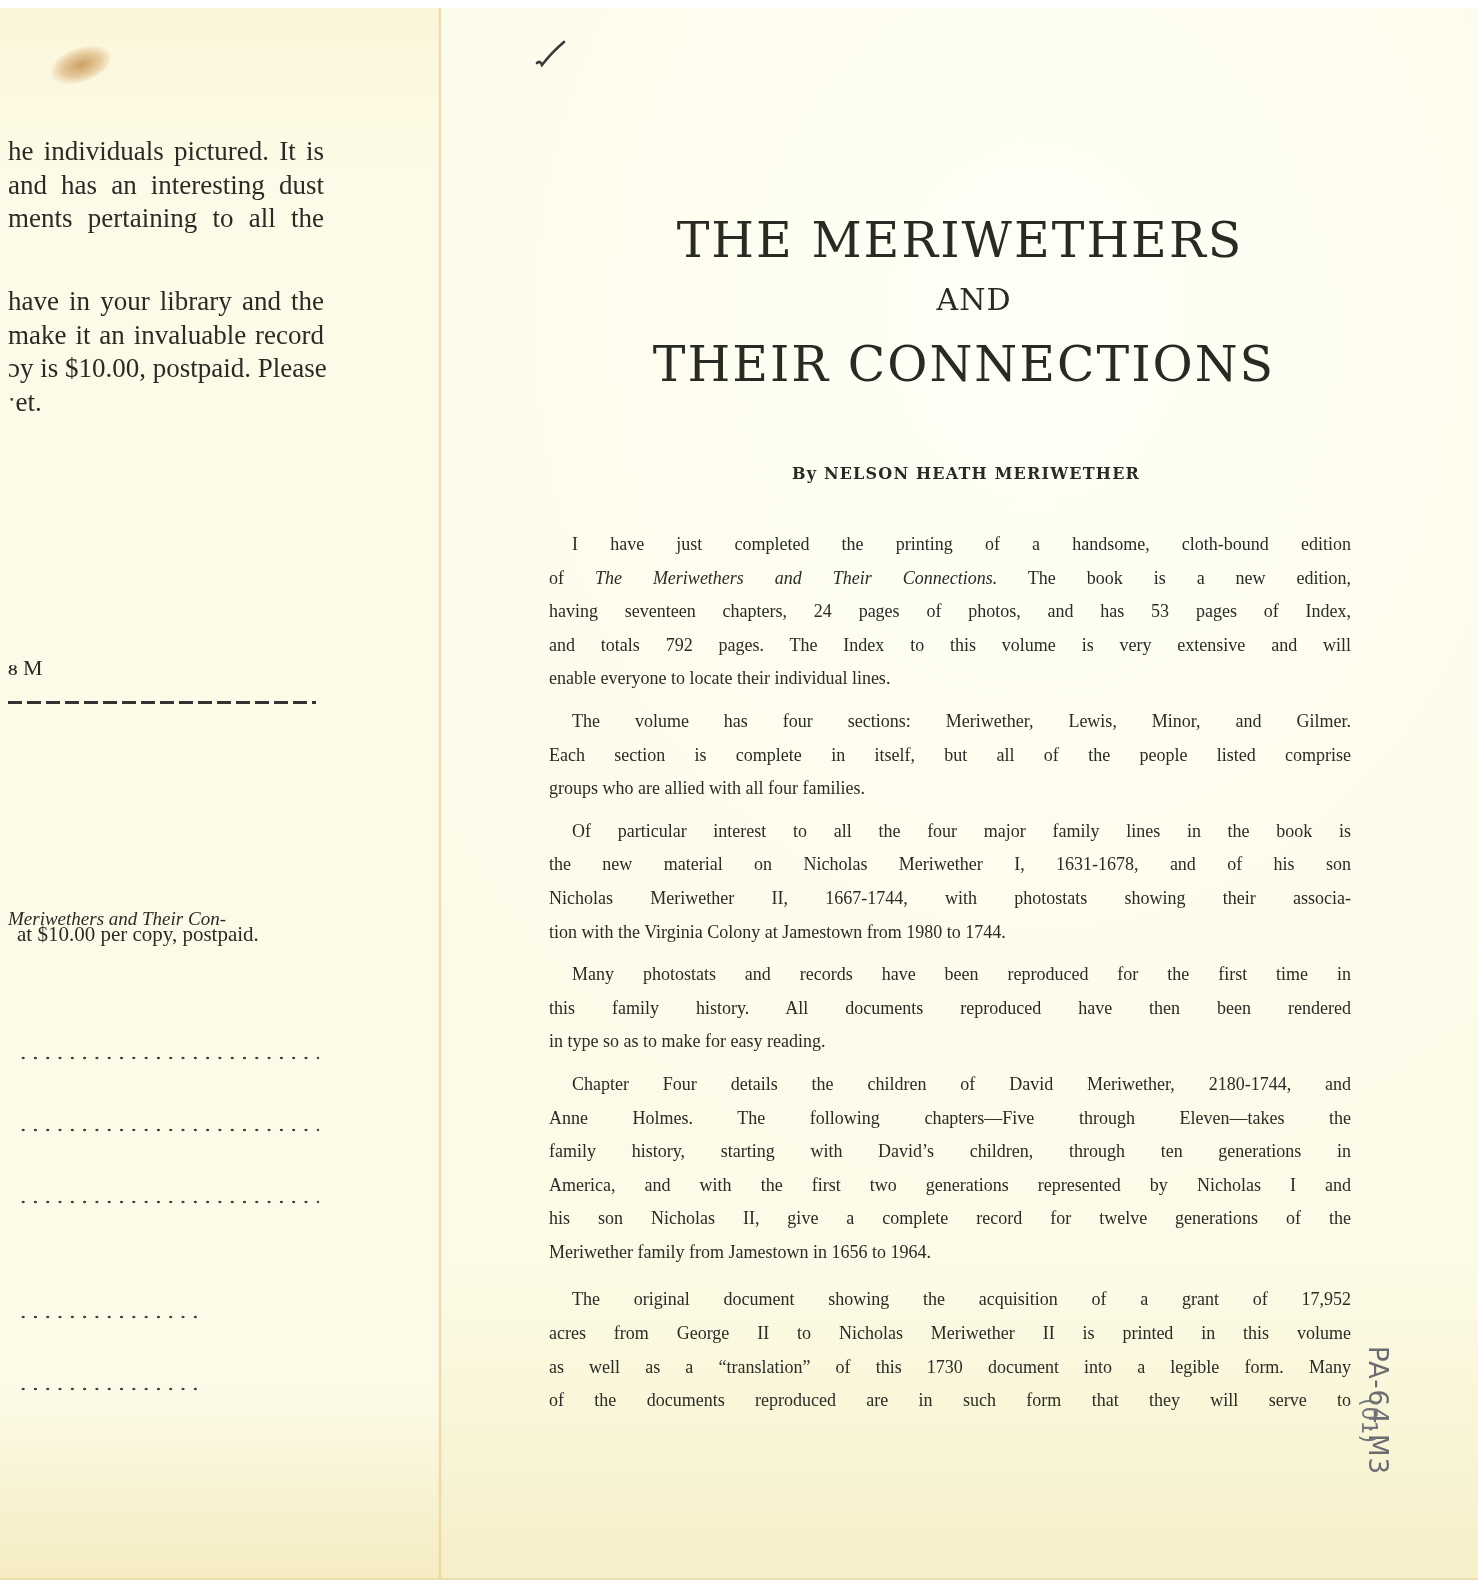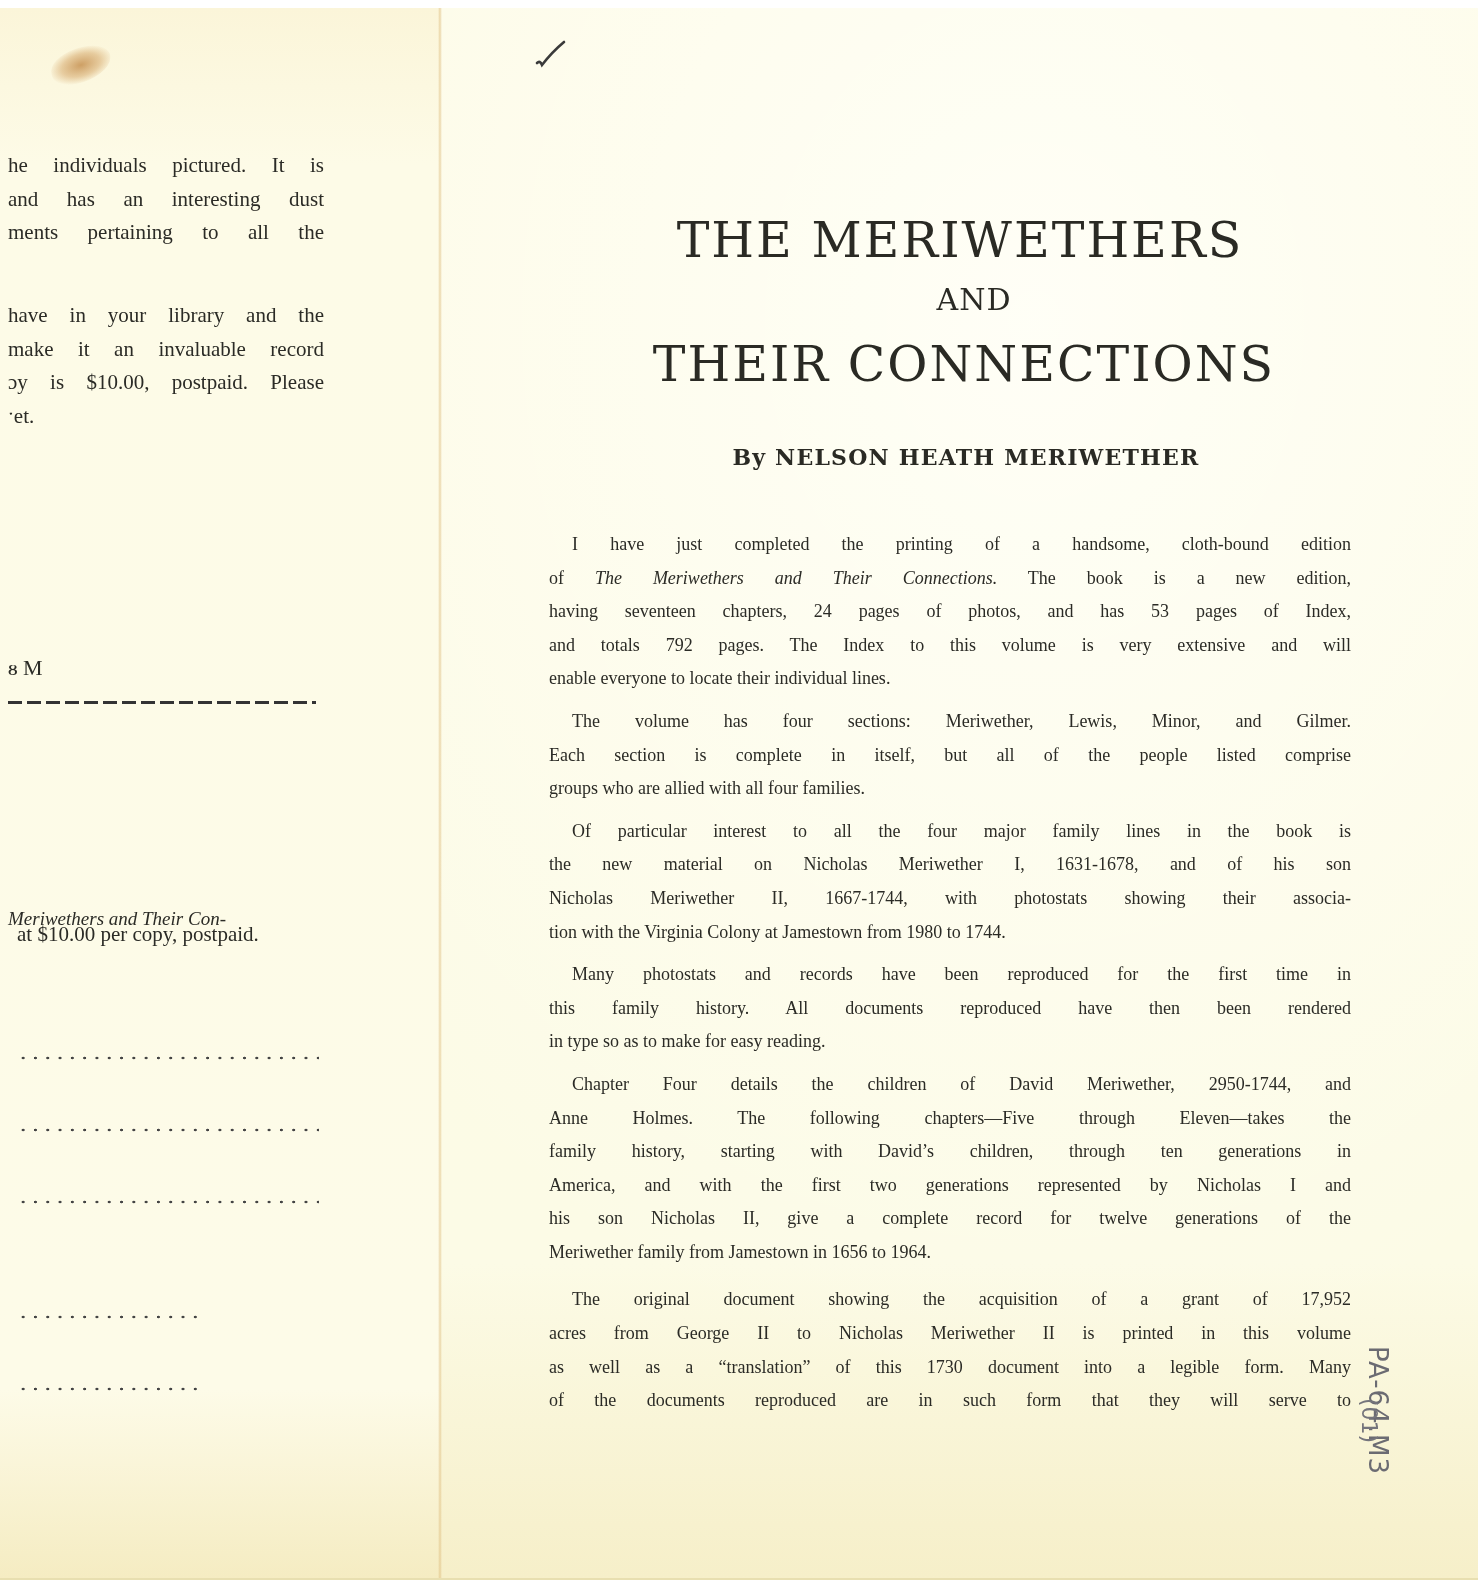--- a/index.html
+++ b/index.html
@@ -54,26 +54,25 @@
       transform: rotate(-18deg);
     }
     .serif {
       font-family: "Liberation Serif", "DejaVu Serif", serif;
       color: #2b2b26;
     }
     .left-text {
       position: absolute;
       left: 8px;
       width: 316px;
-      font-size: 21px;
+      font-size: 27px;
       line-height: 33.5px;
       text-align: justify;
       text-align-last: justify;
       white-space: nowrap;
-      margin-top: 14px;
     }
     .left-line {
       display: block;
       text-align: justify;
       text-align-last: justify;
     }
     .left-line.last { text-align-last: left; }
     .form-heading {
       position: absolute;
       left: 8px;
@@ -130,25 +129,26 @@
       color: #2a2a24;
     }
     .title-and {
       font-size: 30px;
       letter-spacing: 1px;
       font-family: "DejaVu Serif", "Liberation Serif", serif;
       color: #2a2a24;
       padding-left: 28px;
     }
     .byline {
-      font-size: 22px;
+      font-size: 16px;
       font-weight: bold;
       letter-spacing: 1.2px;
       font-family: "DejaVu Serif", "Liberation Serif", serif;
       color: #2a2a24;
+      margin-top: 20px;
     }
     .body {
       position: absolute;
       left: 549px;
       width: 802px;
       font-size: 18px;
       line-height: 33.6px;
     }
     .para {
       margin: 0 0 9px 0;
@@ -266,21 +266,21 @@
         <span class="line last"><span>tion with the Virginia Colony at Jamestown from 1980 to 1744.</span></span>
       </div>
 
       <div class="para" style="">
         <span class="line first"><span>Many photostats and records have been reproduced for the first time in</span></span>
         <span class="line"><span>this family history. All documents reproduced have then been rendered</span></span>
         <span class="line last"><span>in type so as to make for easy reading.</span></span>
       </div>
 
       <div class="para">
-        <span class="line first"><span>Chapter Four details the children of David Meriwether, 2950-1744, and</span></span>
+        <span class="line first"><span>Chapter Four details the children of David Meriwether, 2180-1744, and</span></span>
         <span class="line"><span>Anne Holmes. The following chapters—Five through Eleven—takes the</span></span>
         <span class="line"><span>family history, starting with David’s children, through ten generations in</span></span>
         <span class="line"><span>America, and with the first two generations represented by Nicholas I and</span></span>
         <span class="line"><span>his son Nicholas II, give a complete record for twelve generations of the</span></span>
         <span class="line last"><span>Meriwether family from Jamestown in 1656 to 1964.</span></span>
       </div>
 
       <div class="para" style="margin-top:14px;">
         <span class="line first"><span>The original document showing the acquisition of a grant of 17,952</span></span>
         <span class="line"><span>acres from George II to Nicholas Meriwether II is printed in this volume</span></span>

